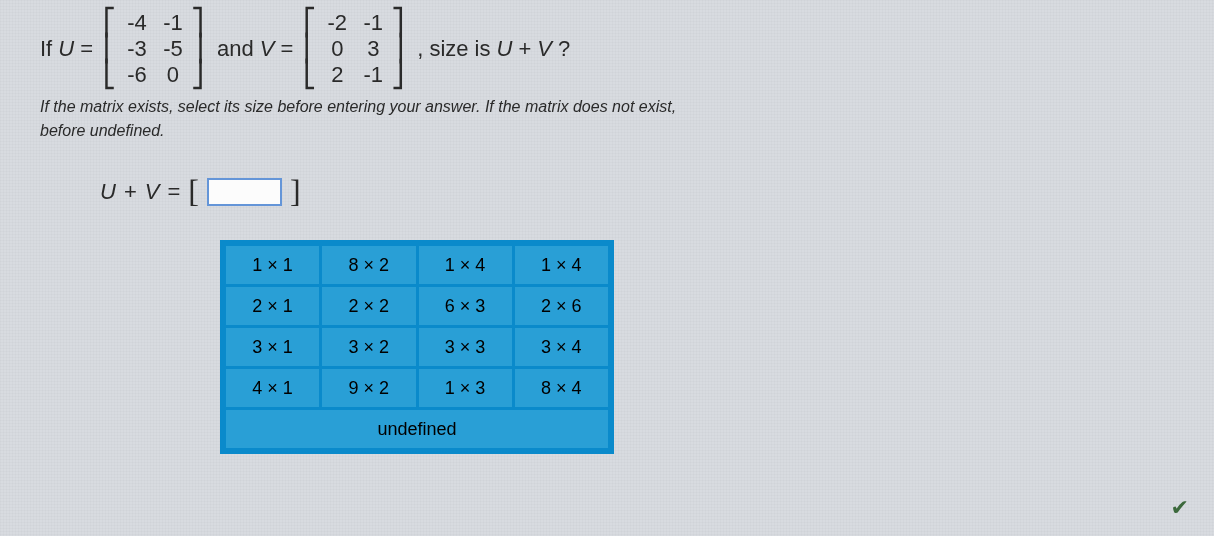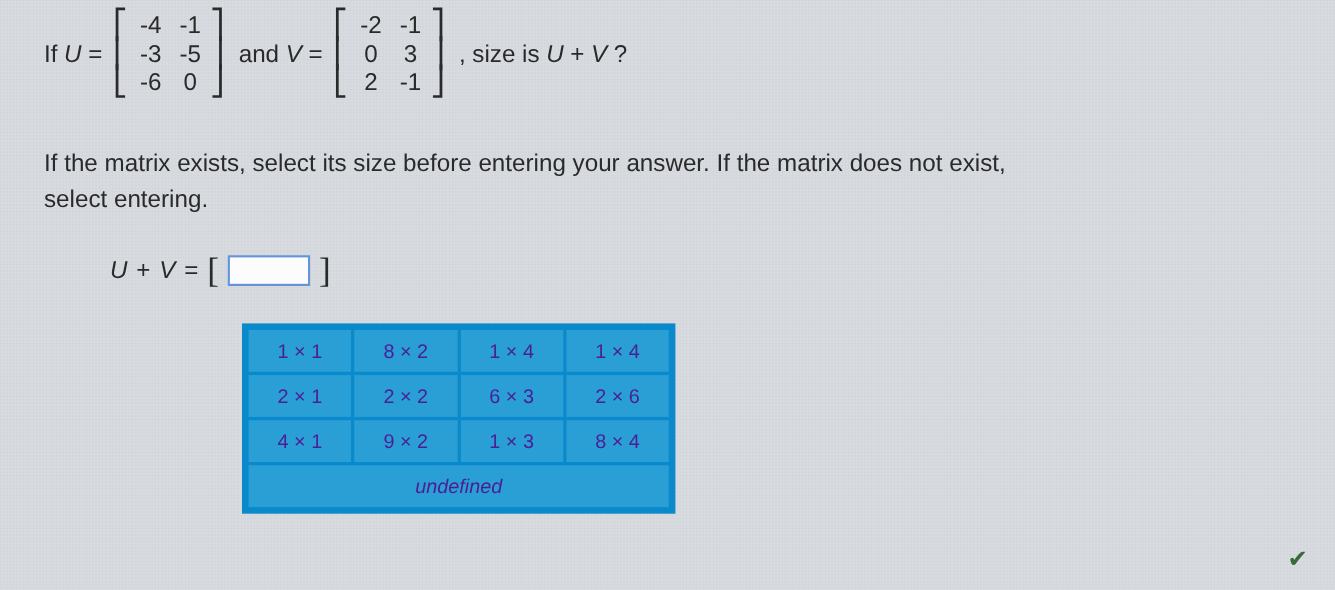--- a/index.html
+++ b/index.html
@@ -51,22 +51,23 @@
   .matrix-row { display: table-row; }
   .matrix-cell {
     display: table-cell;
     width: 36px;
     height: 26px;
     text-align: center;
     vertical-align: middle;
     font-size: 22px;
   }
   .instruction {
-    margin-top: 43px;
-    font-size: 22px;
+    margin-top: 7px;
+    font-size: 16px;
+    font-style: italic;
     line-height: 1.5;
   }
   .answer-line {
     display: flex;
     align-items: center;
     margin-top: 30px;
     margin-left: 60px;
     font-size: 22px;
     font-style: italic;
     gap: 8px;
@@ -92,31 +93,30 @@
     padding: 3px;
     box-sizing: border-box;
   }
   .size-grid table {
     border-collapse: separate;
     border-spacing: 3px;
     width: 100%;
   }
   .size-btn {
     background: #299fd6;
-    color: #4c1d95;
+    color: #000000;
     text-align: center;
     height: 36px;
     font-size: 18px;
     cursor: pointer;
     font-family: Verdana, Geneva, sans-serif;
     user-select: none;
   }
   .size-btn.undefined {
     background: #299fd6;
-    font-style: italic;
   }
   .checkmark {
     position: absolute;
     bottom: 15px;
     right: 25px;
     font-size: 22px;
     color: #3c693c;
   }
 </style>
 </head>
@@ -188,21 +188,21 @@
   <span>, </span>
   <span>size is </span>
   <span class="italic">U</span>
   <span> + </span>
   <span class="italic">V</span>
   <span>?</span>
 </div>
 
 <div class="instruction">
   <div>If the matrix exists, select its size before entering your answer. If the matrix does not exist,</div>
-  <div>select entering.</div>
+  <div>before undefined.</div>
 </div>
 
 <div class="answer-line">
   <span>U</span>
   <span style="font-style:normal"> + </span>
   <span>V</span>
   <span style="font-style:normal"> = </span>
   <span class="lbr">[</span>
   <span class="input-box"></span>
   <span class="rbr">]</span>
@@ -217,20 +217,26 @@
       <td class="size-btn">1 × 4</td>
       <td class="size-btn">1 × 4</td>
     </tr>
     <tr>
       <td class="size-btn">2 × 1</td>
       <td class="size-btn">2 × 2</td>
       <td class="size-btn">6 × 3</td>
       <td class="size-btn">2 × 6</td>
     </tr>
     <tr>
+      <td class="size-btn">3 × 1</td>
+      <td class="size-btn">3 × 2</td>
+      <td class="size-btn">3 × 3</td>
+      <td class="size-btn">3 × 4</td>
+    </tr>
+    <tr>
       <td class="size-btn">4 × 1</td>
       <td class="size-btn">9 × 2</td>
       <td class="size-btn">1 × 3</td>
       <td class="size-btn">8 × 4</td>
     </tr>
     <tr>
       <td colspan="4" class="size-btn undefined">undefined</td>
     </tr>
   </tbody>
     </table>

